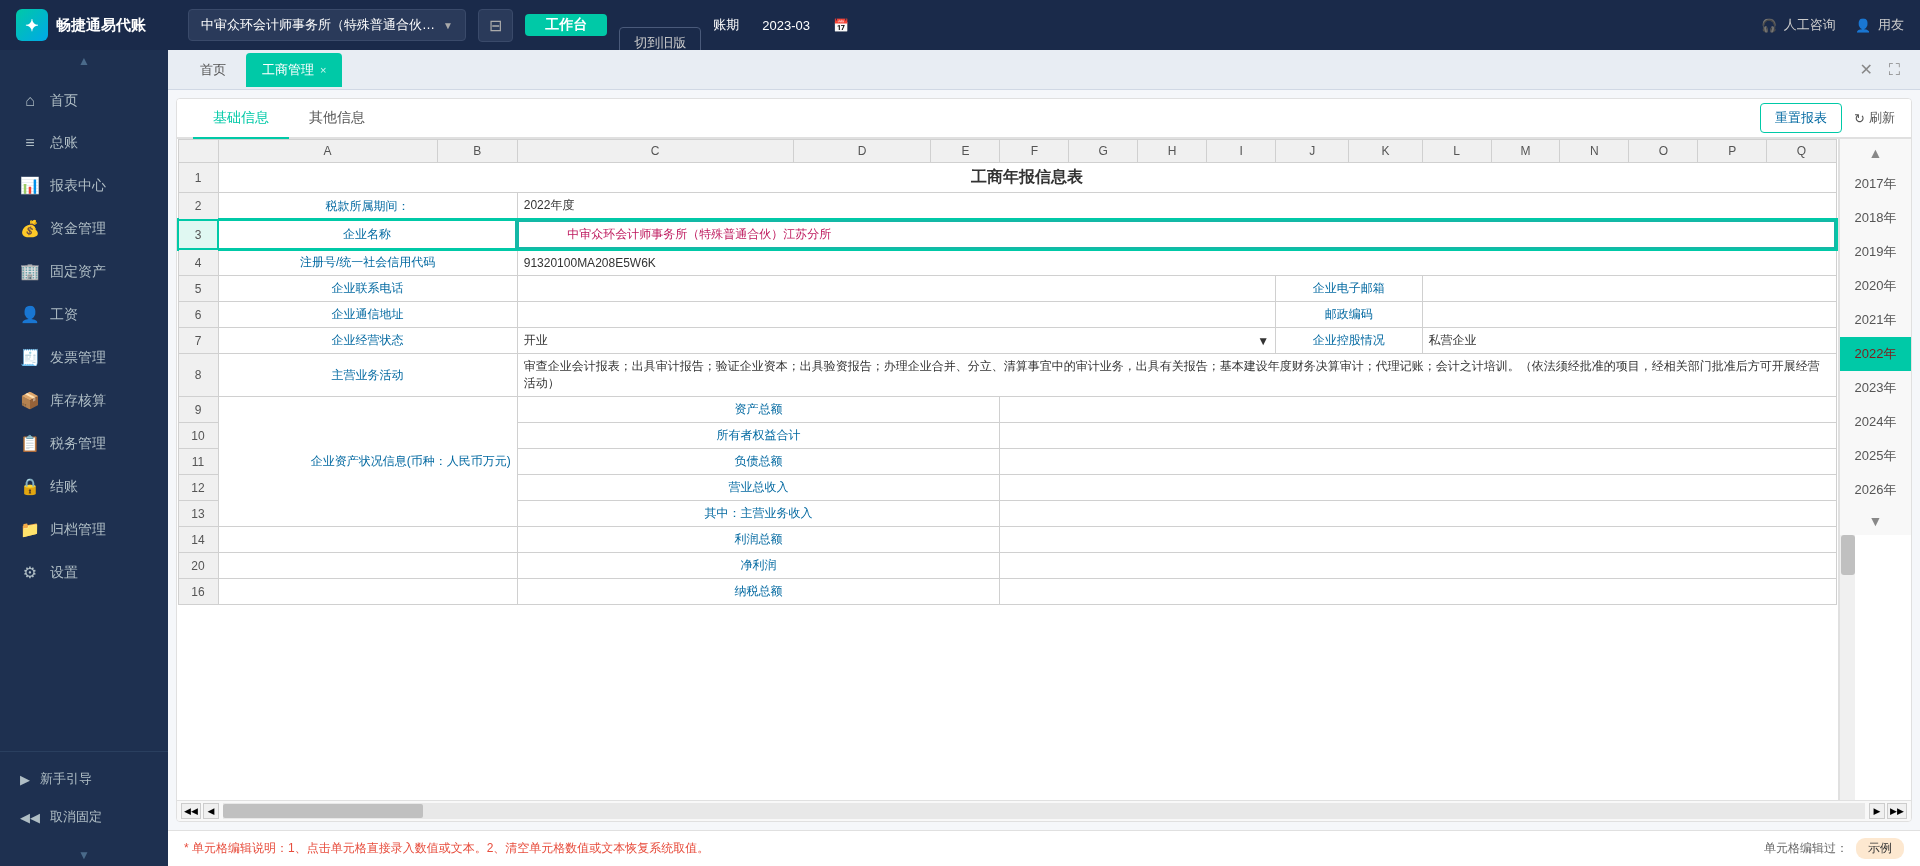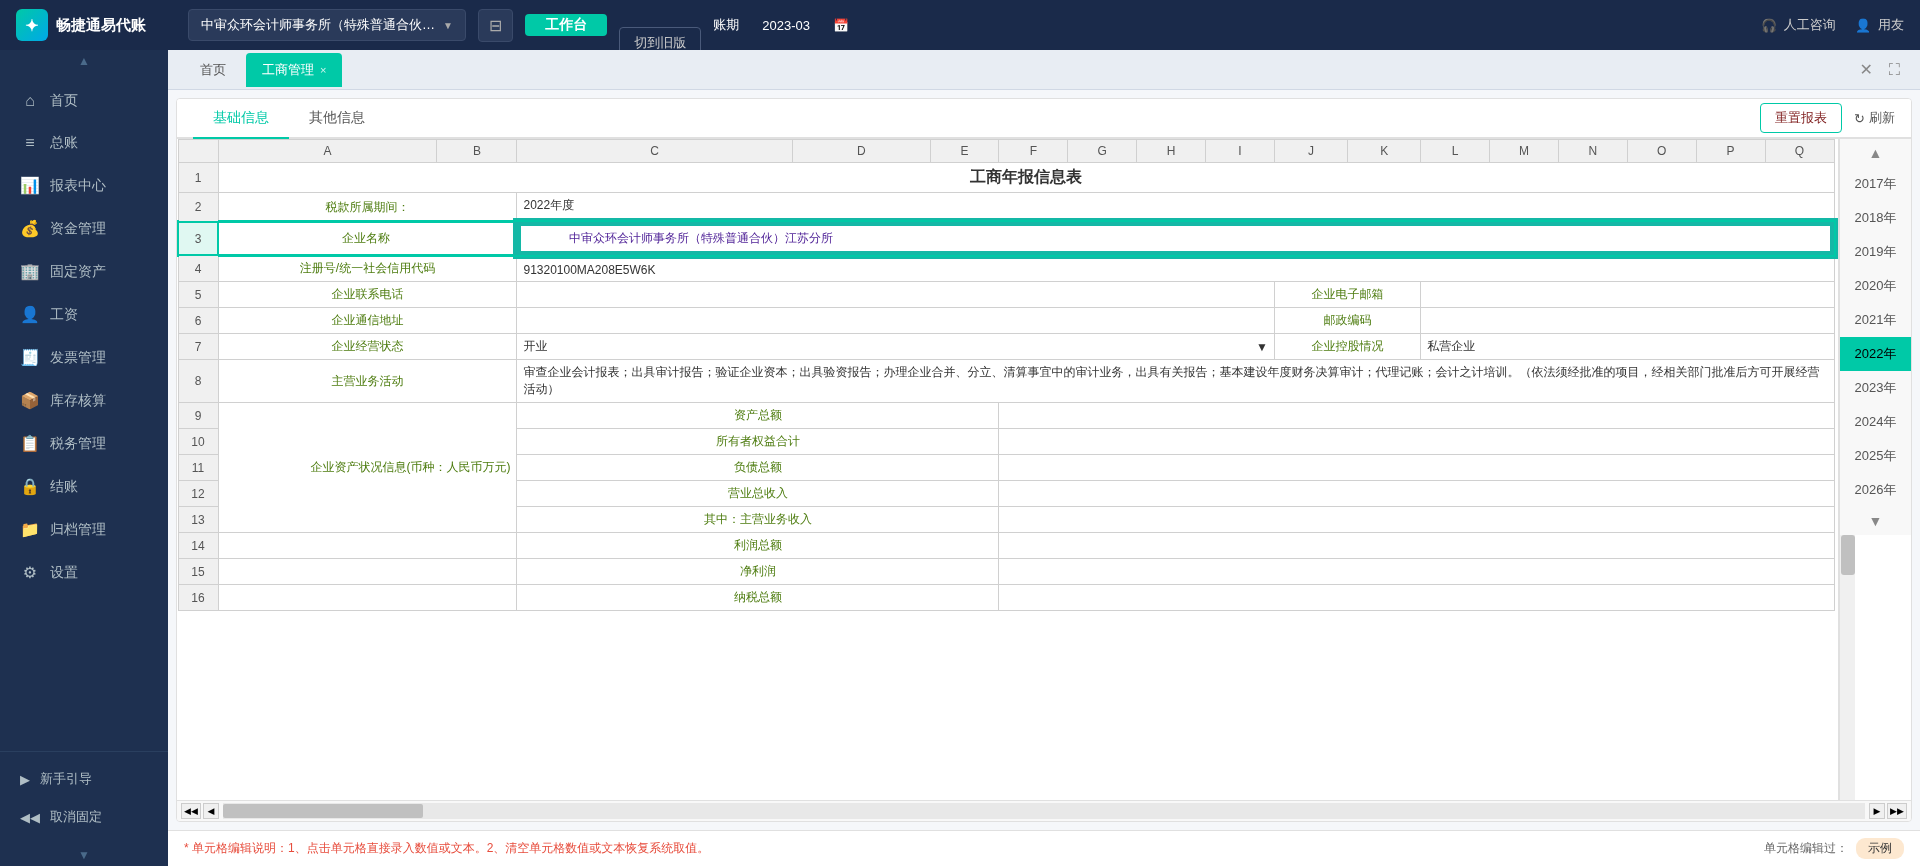--- a/index.html
+++ b/index.html
@@ -246,21 +246,21 @@
       border-bottom: 2px solid #00c9a7;
     }
     .sub-tabs-right {
       margin-left: auto;
       display: flex;
       align-items: center;
       gap: 12px;
     }
     .reset-btn {
       border: 1px solid #00c9a7;
-      color: #7f1d1d;
+      color: #0369a1;
       background: white;
       padding: 5px 14px;
       border-radius: 4px;
       cursor: pointer;
       font-size: 13px;
     }
     .refresh-btn {
       border: none;
       background: none;
       color: #555;
@@ -314,21 +314,21 @@
       z-index: 5;
     }
     .spreadsheet-table .title-cell {
       text-align: center;
       font-size: 16px;
       font-weight: bold;
       background: white;
     }
     .spreadsheet-table .label-cell {
       text-align: center;
-      color: #4d7c0f;
+      color: #0369a1;
       background: white;
     }
     .spreadsheet-table .value-cell {
       background: white;
       color: #333;
     }
     .corner-header {
       background: #f0f0f0;
       position: sticky;
       top: 0;
@@ -363,21 +363,21 @@
     .year-item {
       width: 100%;
       padding: 8px 0;
       text-align: center;
       font-size: 13px;
       color: #555;
       cursor: pointer;
     }
     .year-item.active {
       background: #00c9a7;
-      color: #000000;
+      color: #7f1d1d;
     }
 
     
     .status-bar {
       background: white;
       border-top: 1px solid #e0e0e0;
       padding: 6px 16px;
       display: flex;
       align-items: center;
       justify-content: space-between;
@@ -577,21 +577,21 @@
 
               <tr>
                 <td class="row-header">2</td>
                 <td colspan="2" class="label-cell">税款所属期间：</td>
                 <td colspan="15" class="value-cell">2022年度</td>
               </tr>
 
               <tr style="outline: 2px solid #00c9a7;">
                 <td class="row-header" style="background:#e0f8f2; border: 2px solid #00c9a7;">3</td>
                 <td colspan="2" class="label-cell" style="border: 2px solid #00c9a7;">企业名称</td>
-                <td colspan="15" class="value-cell" style="border: 8px solid #14b8a6; color:#4c1d95;padding-left:48px;">中审众环会计师事务所（特殊普通合伙）江苏分所</td>
+                <td colspan="15" class="value-cell" style="border: 4px solid #14b8a6; color:#be185d;padding-left:48px;">中审众环会计师事务所（特殊普通合伙）江苏分所</td>
               </tr>
 
               <tr>
                 <td class="row-header">4</td>
                 <td colspan="2" class="label-cell">注册号/统一社会信用代码</td>
                 <td colspan="15" class="value-cell">91320100MA208E5W6K</td>
               </tr>
 
               <tr>
                 <td class="row-header">5</td>
@@ -660,21 +660,21 @@
               </tr>
 
               <tr>
                 <td class="row-header">14</td>
                 <td colspan="2" class="label-cell"></td>
                 <td colspan="3" class="label-cell">利润总额</td>
                 <td colspan="12" class="value-cell"></td>
               </tr>
 
               <tr>
-                <td class="row-header">15</td>
+                <td class="row-header">20</td>
                 <td colspan="2" class="label-cell"></td>
                 <td colspan="3" class="label-cell">净利润</td>
                 <td colspan="12" class="value-cell"></td>
               </tr>
 
               <tr>
                 <td class="row-header">16</td>
                 <td colspan="2" class="label-cell"></td>
                 <td colspan="3" class="label-cell">纳税总额</td>
                 <td colspan="12" class="value-cell"></td>

